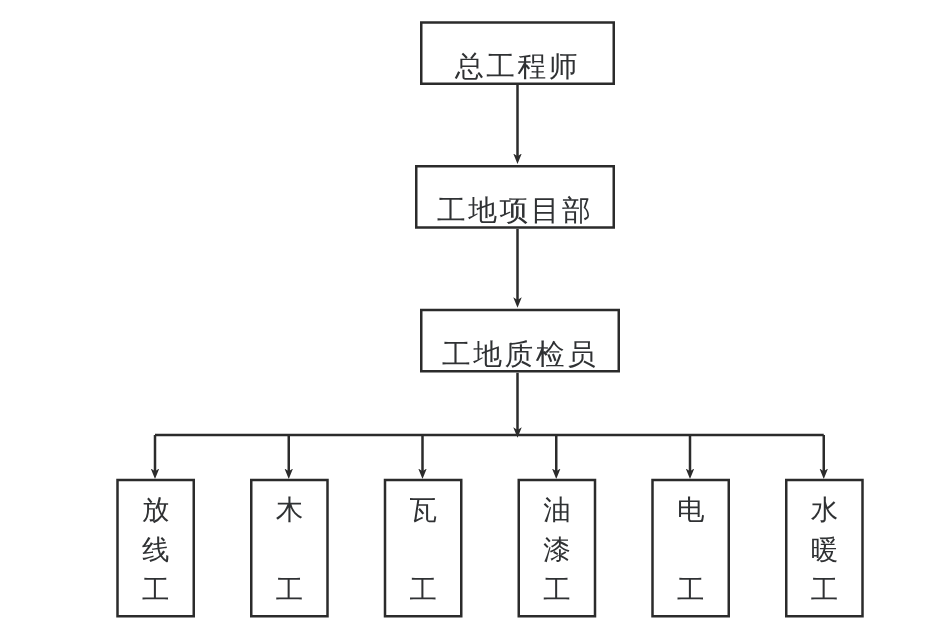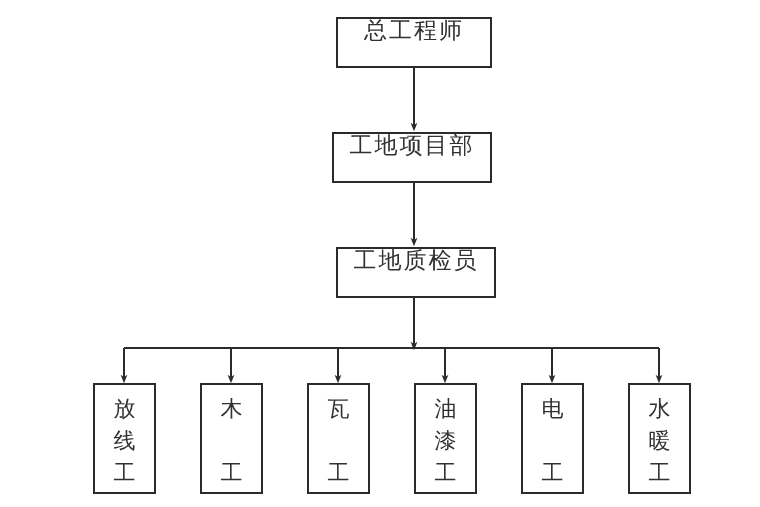--- a/index.html
+++ b/index.html
@@ -27,21 +27,21 @@
     width: 760px;
     height: 507px;
     pointer-events: none;
   }
   .node {
     position: absolute;
     box-sizing: border-box;
     background: #ffffff;
     border: 2px solid #2b2b2b;
     display: flex;
-    align-items: flex-start;
+    align-items: flex-end;
     justify-content: center;
   }
   .node-top {
     font-size: 23px;
     letter-spacing: 2px;
     line-height: 1;
     white-space: nowrap;
     color: #2f3133;
   }
   .leaf {

